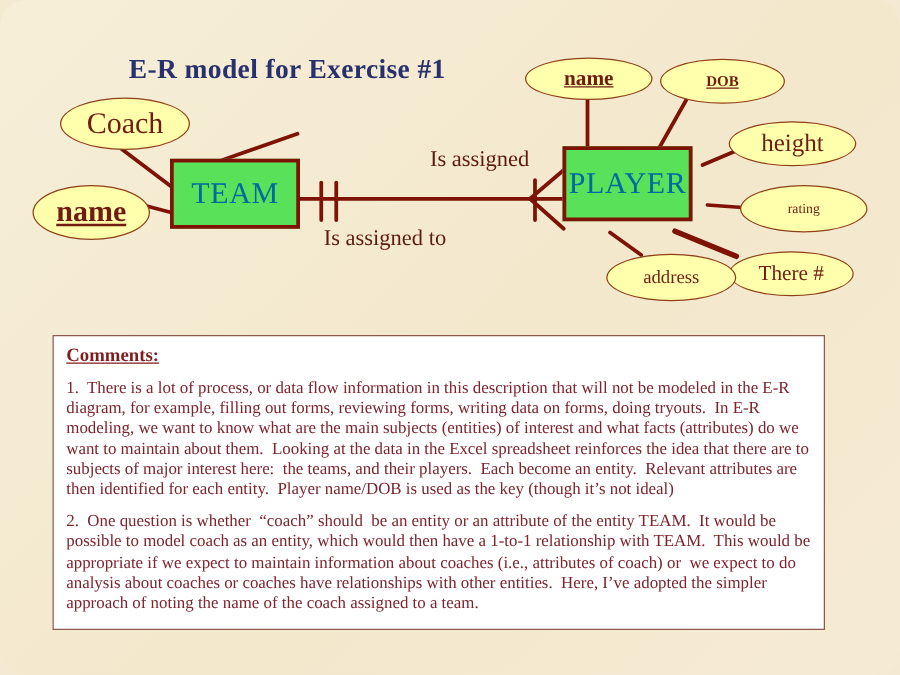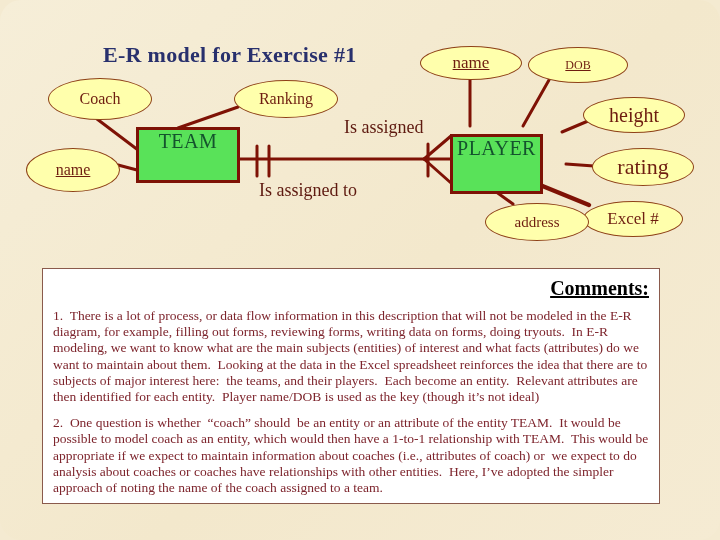--- a/index.html
+++ b/index.html
@@ -12,53 +12,53 @@
   .stage{position:absolute;inset:0;background:
     linear-gradient(135deg, #f6eed8 0%, #f3e8cc 55%, #f5ebd3 100%); border-radius: 21px;}
   svg.wires{position:absolute;left:0;top:0;z-index:1;}
   .slide-title{
     position:absolute;left:103px;top:42px;z-index:2;
     font-size:22px;font-weight:bold;color:#28306d;letter-spacing:.3px;
   }
   .entity{
     position:absolute;z-index:3;
     background:#59e259;border:3px solid #7e1205;
-    display:flex;justify-content:center;
-    font-size:20px;color:#14532d;letter-spacing:.5px;
+    display:flex;align-items:center;justify-content:center;
+    font-size:24px;color:#0369a1;letter-spacing:.5px;
     box-sizing:border-box;
   }
   #entity-team{left:136px;top:127px;width:104px;height:56px;}
-  #entity-player{left:450px;top:134px;width:93px;height:60px;}
+  #entity-player{left:450px;top:117px;width:104px;height:60px;}
   .attr{
     position:absolute;z-index:3;
     background:#ffffac;border:1.5px solid #8e4118;border-radius:50%;
     display:flex;align-items:center;justify-content:center;
-    font-size:16px;color:#6e1d10;box-sizing:border-box;
+    font-size:24px;color:#6e1d10;box-sizing:border-box;
   }
-  .attr.key{text-decoration:underline;}
+  .attr.key{text-decoration:underline;font-weight:bold;}
   #attr-coach{left:48px;top:78px;width:104px;height:42px;}
   #attr-ranking{left:234px;top:80px;width:104px;height:38px;}
   #attr-team-name{left:26px;top:148px;width:94px;height:44px;}
   #attr-player-name{left:420px;top:46px;width:102px;height:34px;font-size:17px;}
   #attr-dob{left:528px;top:47px;width:100px;height:36px;font-size:12px;}
   #attr-height{left:583px;top:97px;width:102px;height:36px;font-size:20px;}
-  #attr-rating{left:592px;top:148px;width:102px;height:38px;font-size:22px;}
+  #attr-rating{left:592px;top:148px;width:102px;height:38px;font-size:11px;}
   #attr-phone{left:583px;top:201px;width:100px;height:36px;font-size:17px;}
   #attr-address{left:485px;top:203px;width:104px;height:38px;font-size:15px;}
   .rel-label{position:absolute;z-index:3;font-size:18px;color:#5e1a10;}
   #rel-above{left:344px;top:117px;}
   #rel-below{left:259px;top:180px;}
   .comments{
     position:absolute;z-index:3;left:42px;top:268px;width:618px;height:236px;
     background:#ffffff;border:1px solid #8a5a4c;box-sizing:border-box;
     padding:8px 10px;color:#7d242c;overflow:hidden;
   }
   .comments h3{
-    margin:0 0 8px 0;font-size:20px;font-weight:bold;
-    text-decoration:underline;color:#000000;text-align:right;
+    margin:0 0 8px 0;font-size:15px;font-weight:bold;
+    text-decoration:underline;color:#7f1d1d;
   }
   .comments p{
     margin:0 0 10px 0;font-size:13.5px;line-height:1.2;
     white-space:pre-wrap;
   }
 </style>
 </head>
 <body>
 
 <div class="stage">
@@ -86,27 +86,26 @@
   <div class="slide-title">E-R model for Exercise #1</div>
 
   <div class="entity" id="entity-team">
     <span>TEAM</span>
   </div>
   <div class="entity" id="entity-player">
     <span>PLAYER</span>
   </div>
 
   <div class="attr" id="attr-coach">Coach</div>
-  <div class="attr" id="attr-ranking">Ranking</div>
   <div class="attr key" id="attr-team-name">name</div>
   <div class="attr key" id="attr-player-name">name</div>
   <div class="attr key" id="attr-dob">DOB</div>
   <div class="attr" id="attr-height">height</div>
   <div class="attr" id="attr-rating">rating</div>
-  <div class="attr" id="attr-phone">Excel #</div>
+  <div class="attr" id="attr-phone">There #</div>
   <div class="attr" id="attr-address">address</div>
 
   <div class="rel-label" id="rel-above">Is assigned</div>
   <div class="rel-label" id="rel-below">Is assigned to</div>
 
   <div class="comments">
     <h3>Comments:</h3>
     <p>1.  There is a lot of process, or data flow information in this description that will not be modeled in the E-R diagram, for example, filling out forms, reviewing forms, writing data on forms, doing tryouts.  In E-R modeling, we want to know what are the main subjects (entities) of interest and what facts (attributes) do we want to maintain about them.  Looking at the data in the Excel spreadsheet reinforces the idea that there are to subjects of major interest here:  the teams, and their players.  Each become an entity.  Relevant attributes are then identified for each entity.  Player name/DOB is used as the key (though it’s not ideal)</p>
     <p>2.  One question is whether  “coach” should  be an entity or an attribute of the entity TEAM.  It would be possible to model coach as an entity, which would then have a 1-to-1 relationship with TEAM.  This would be appropriate if we expect to maintain information about coaches (i.e., attributes of coach) or  we expect to do analysis about coaches or coaches have relationships with other entities.  Here, I’ve adopted the simpler approach of noting the name of the coach assigned to a team.</p>
   </div>

